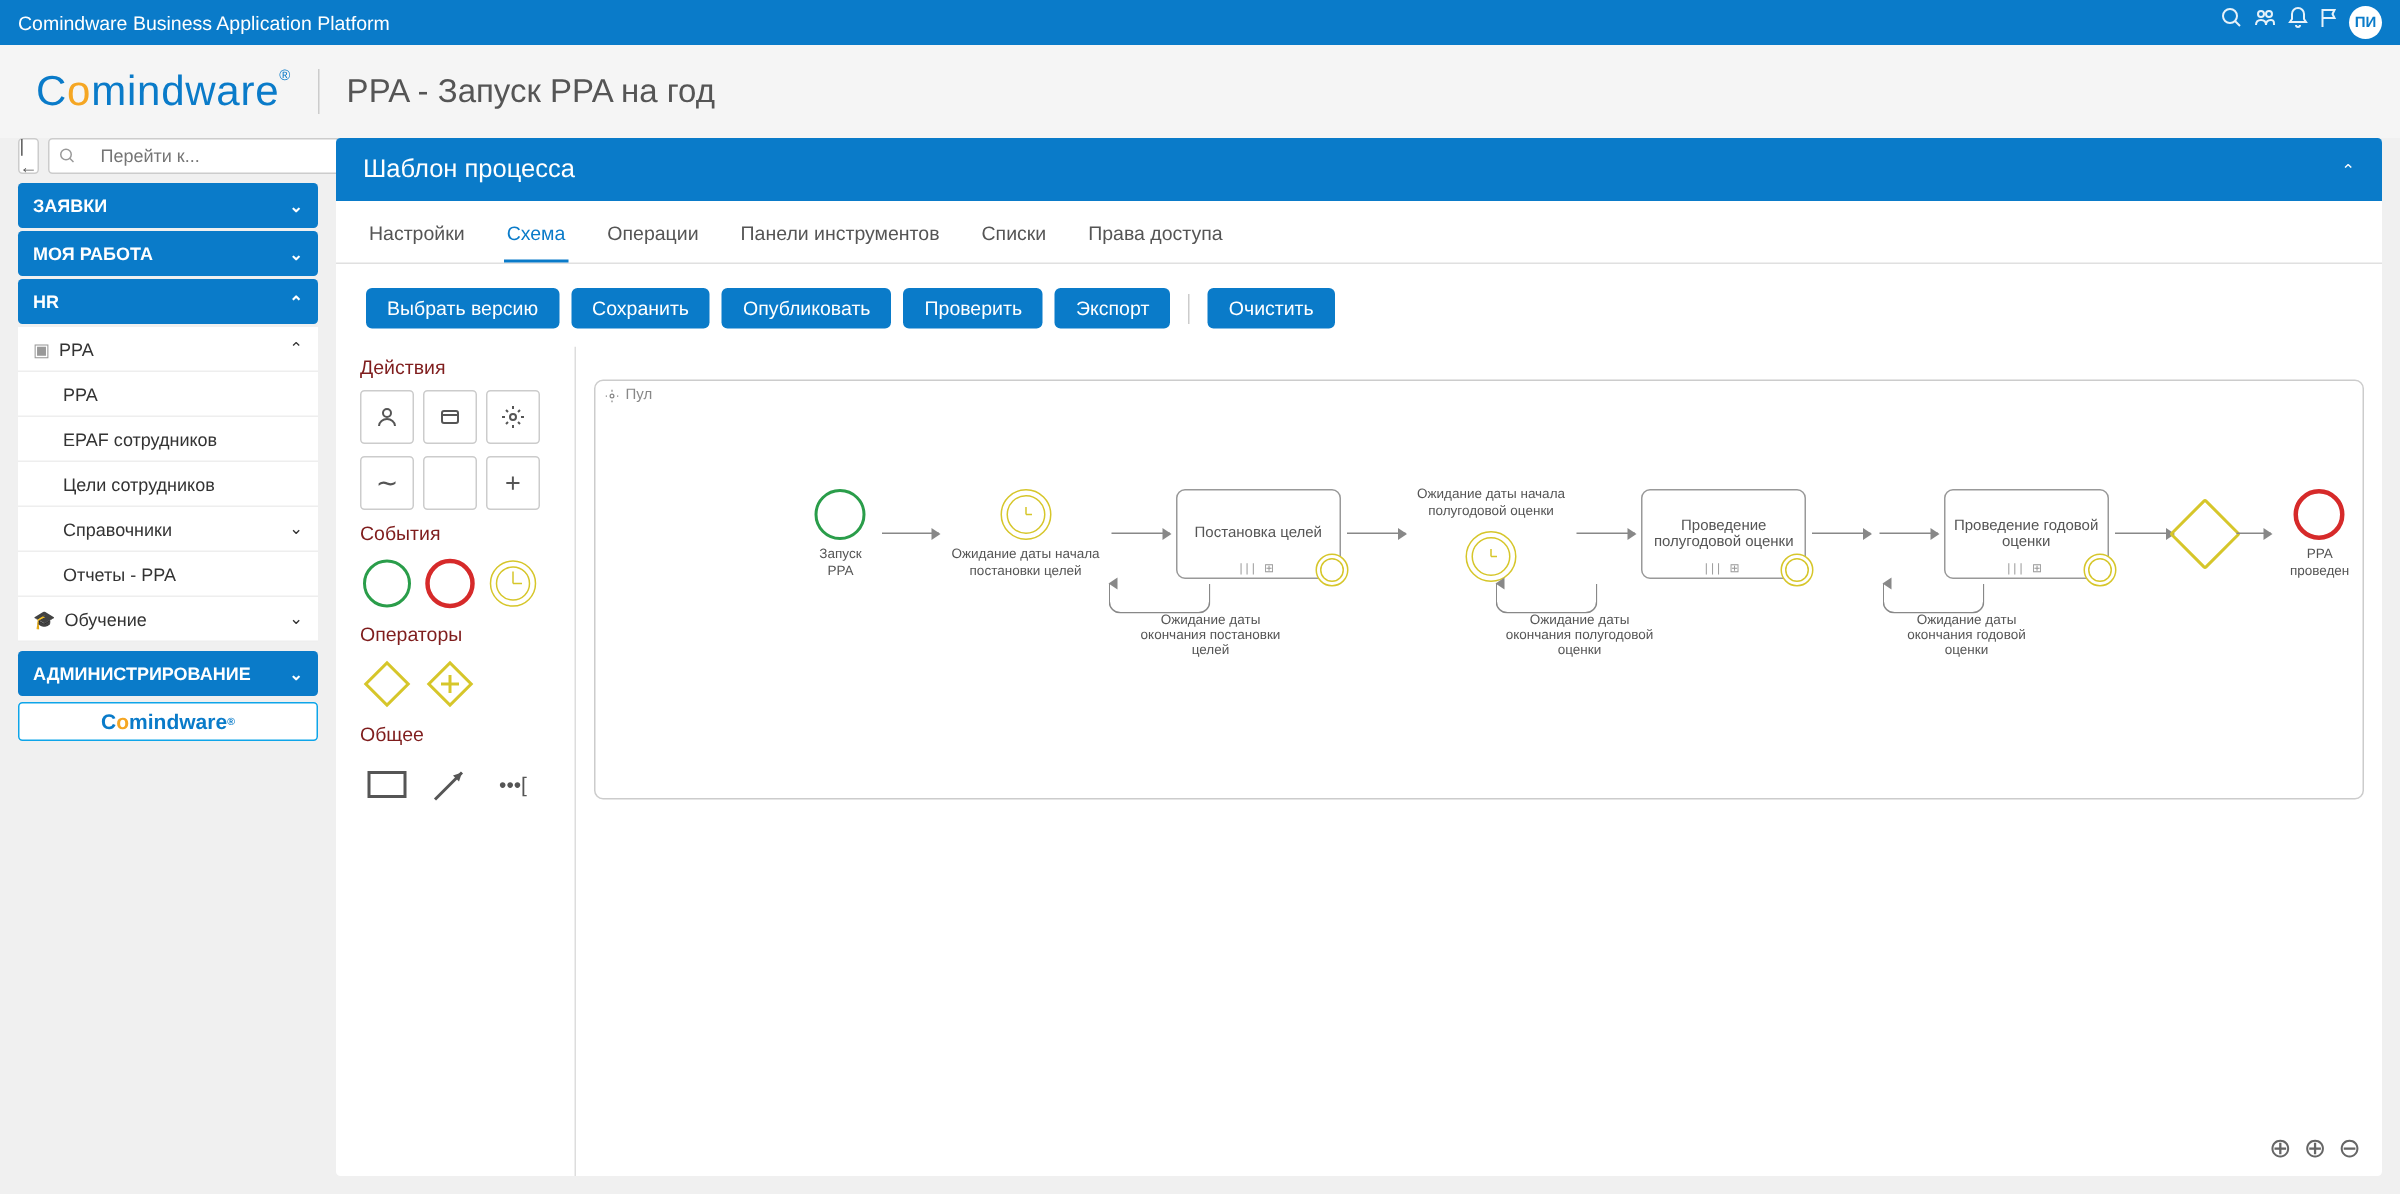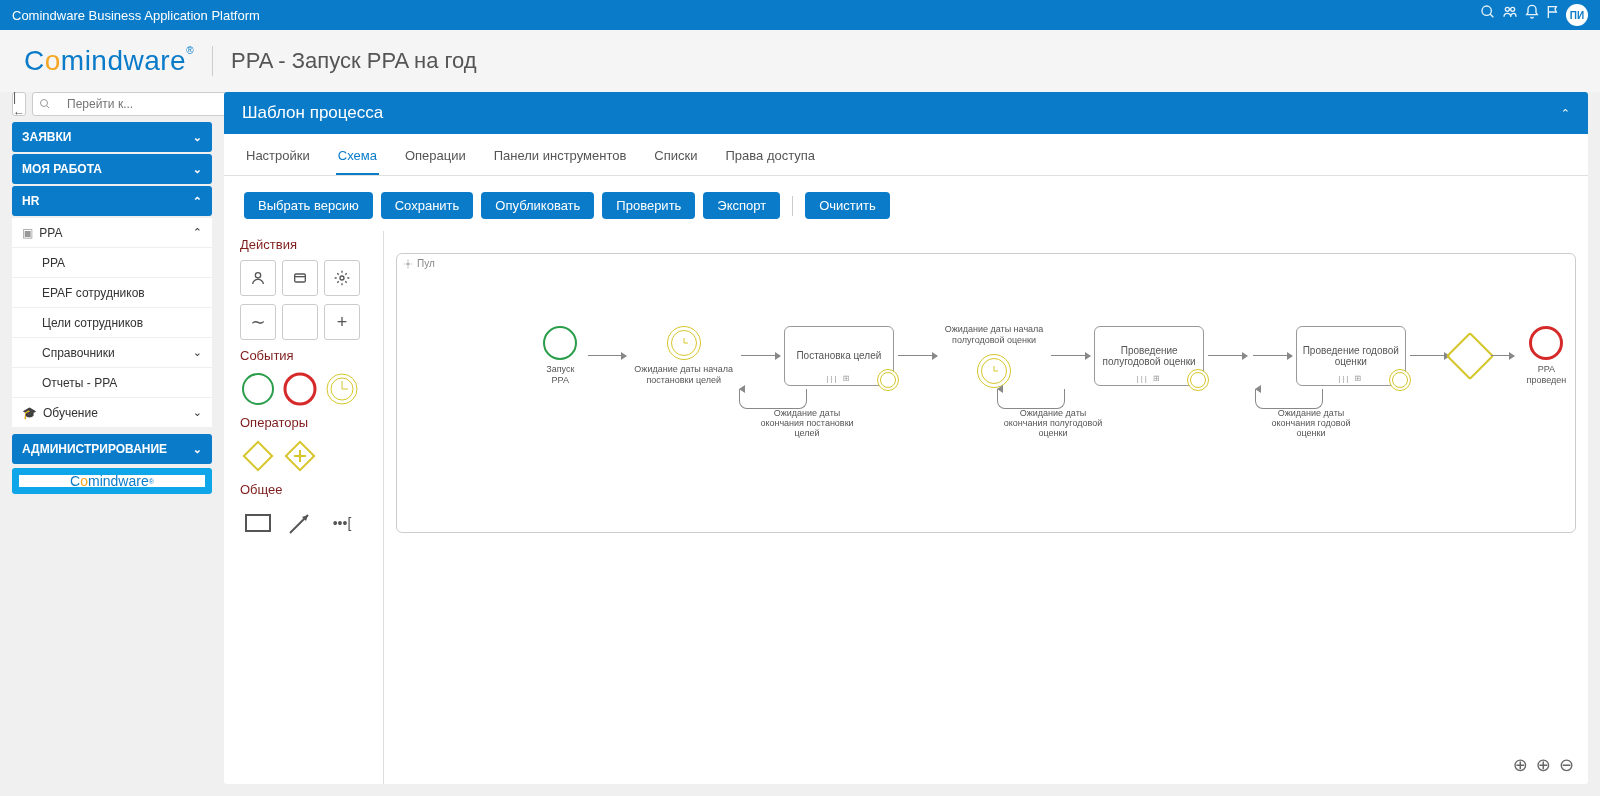--- a/index.html
+++ b/index.html
@@ -20,21 +20,21 @@
 .sb-top{display:flex;gap:6px;margin-bottom:6px;align-items:center}
 .arrow-left{width:24px;height:24px;border:1px solid #ccc;background:#fff;border-radius:3px;display:flex;align-items:center;justify-content:center;color:#555;cursor:pointer;font-size:12px}
 .search-box{flex:1;height:24px;border:1px solid #ccc;border-radius:3px;background:#fff;display:flex;align-items:center;padding:0 6px;gap:16px}
 .search-box input{border:none;outline:none;flex:1;font-size:12px;color:#999}
 .burger{width:24px;height:24px;border:1px solid #ccc;background:#fff;border-radius:3px;display:flex;align-items:center;justify-content:center;color:#555;cursor:pointer}
 .nav-group{background:#0a7bc9;color:#fff;height:30px;display:flex;align-items:center;padding:0 10px;border-radius:3px;margin-bottom:2px;cursor:pointer;font-size:12px;justify-content:space-between;font-weight:600}
 .nav-item{background:#fff;height:30px;display:flex;align-items:center;padding:0 10px;border-bottom:1px solid #eee;cursor:pointer;font-size:12px;color:#333;justify-content:space-between}
 .nav-item .ico{margin-right:6px;color:#999}
 .nav-item.level2{padding-left:30px}
 .nav-item.level2-folder{padding-left:30px}
-.footer-logo{background:#fff;border:7px solid #0ea5e9;border-radius:3px;height:26px;display:flex;align-items:center;justify-content:center;margin-top:4px;color:#0a7bc9;font-size:14px;font-weight:400}
+.footer-logo{background:#fff;border:1px solid #0ea5e9;border-radius:3px;height:26px;display:flex;align-items:center;justify-content:center;margin-top:4px;color:#0a7bc9;font-size:14px;font-weight:700}
 .footer-logo .o{color:#f5a623}
 .main{flex:1;background:#fff;border-radius:3px;display:flex;flex-direction:column;overflow:hidden}
 .panel-hdr{background:#0a7bc9;color:#fff;height:42px;display:flex;align-items:center;padding:0 18px;font-size:17px;justify-content:space-between}
 .tabs{display:flex;gap:24px;padding:10px 20px 0 20px;border-bottom:1px solid #e0e0e0;font-size:13px}
 .tab{color:#555;padding:4px 2px 10px 2px;cursor:pointer}
 .tab.active{color:#0a7bc9;border-bottom:2px solid #0a7bc9}
 .toolbar{display:flex;gap:8px;padding:16px 20px 12px 20px;align-items:center}
 .btn{background:#0a7bc9;color:#fff;border:none;border-radius:4px;padding:6px 14px;font-size:13px;cursor:pointer}
 .tdiv{width:1px;height:20px;background:#ccc;margin:0 4px}
 .workspace{display:flex;flex:1;overflow:hidden}

